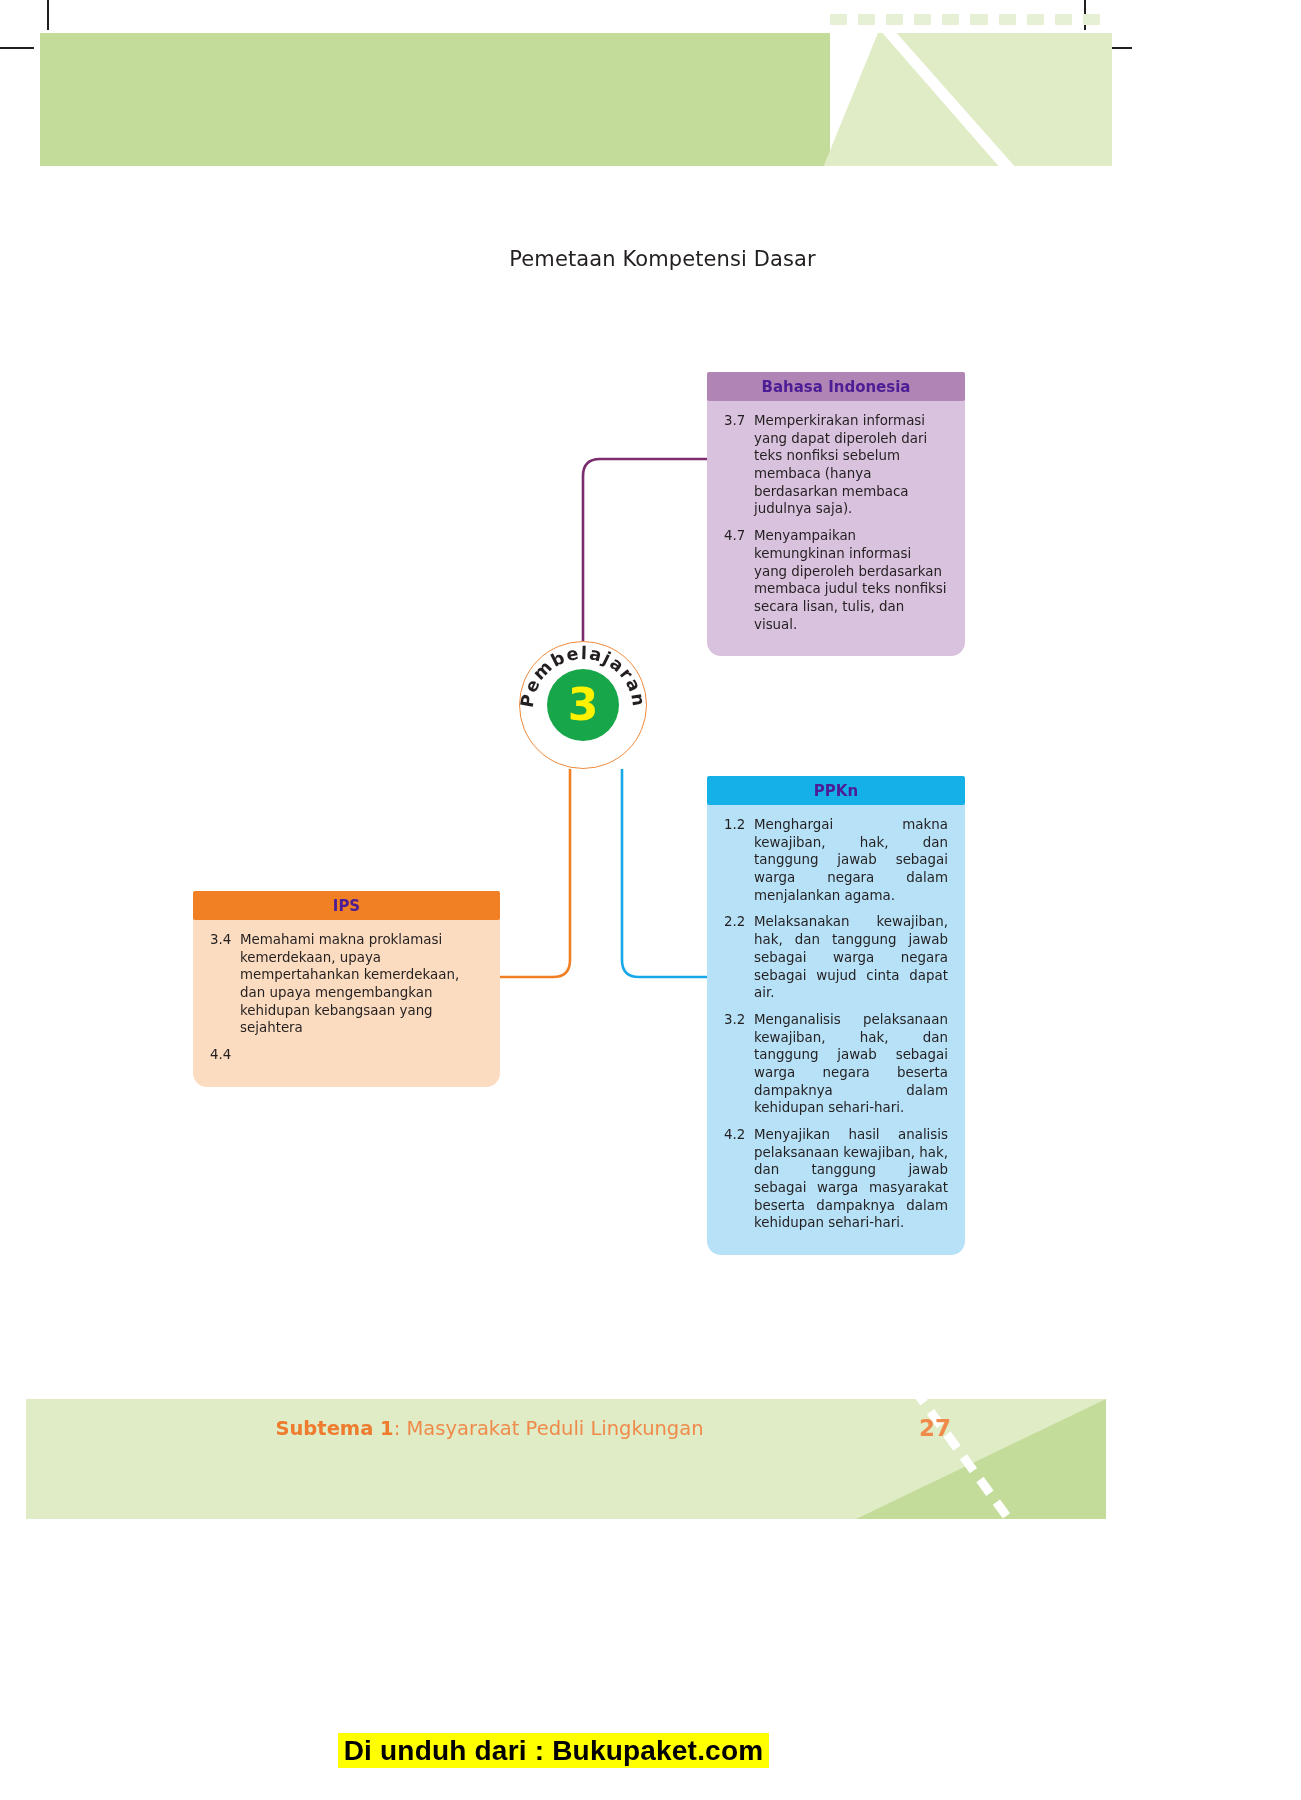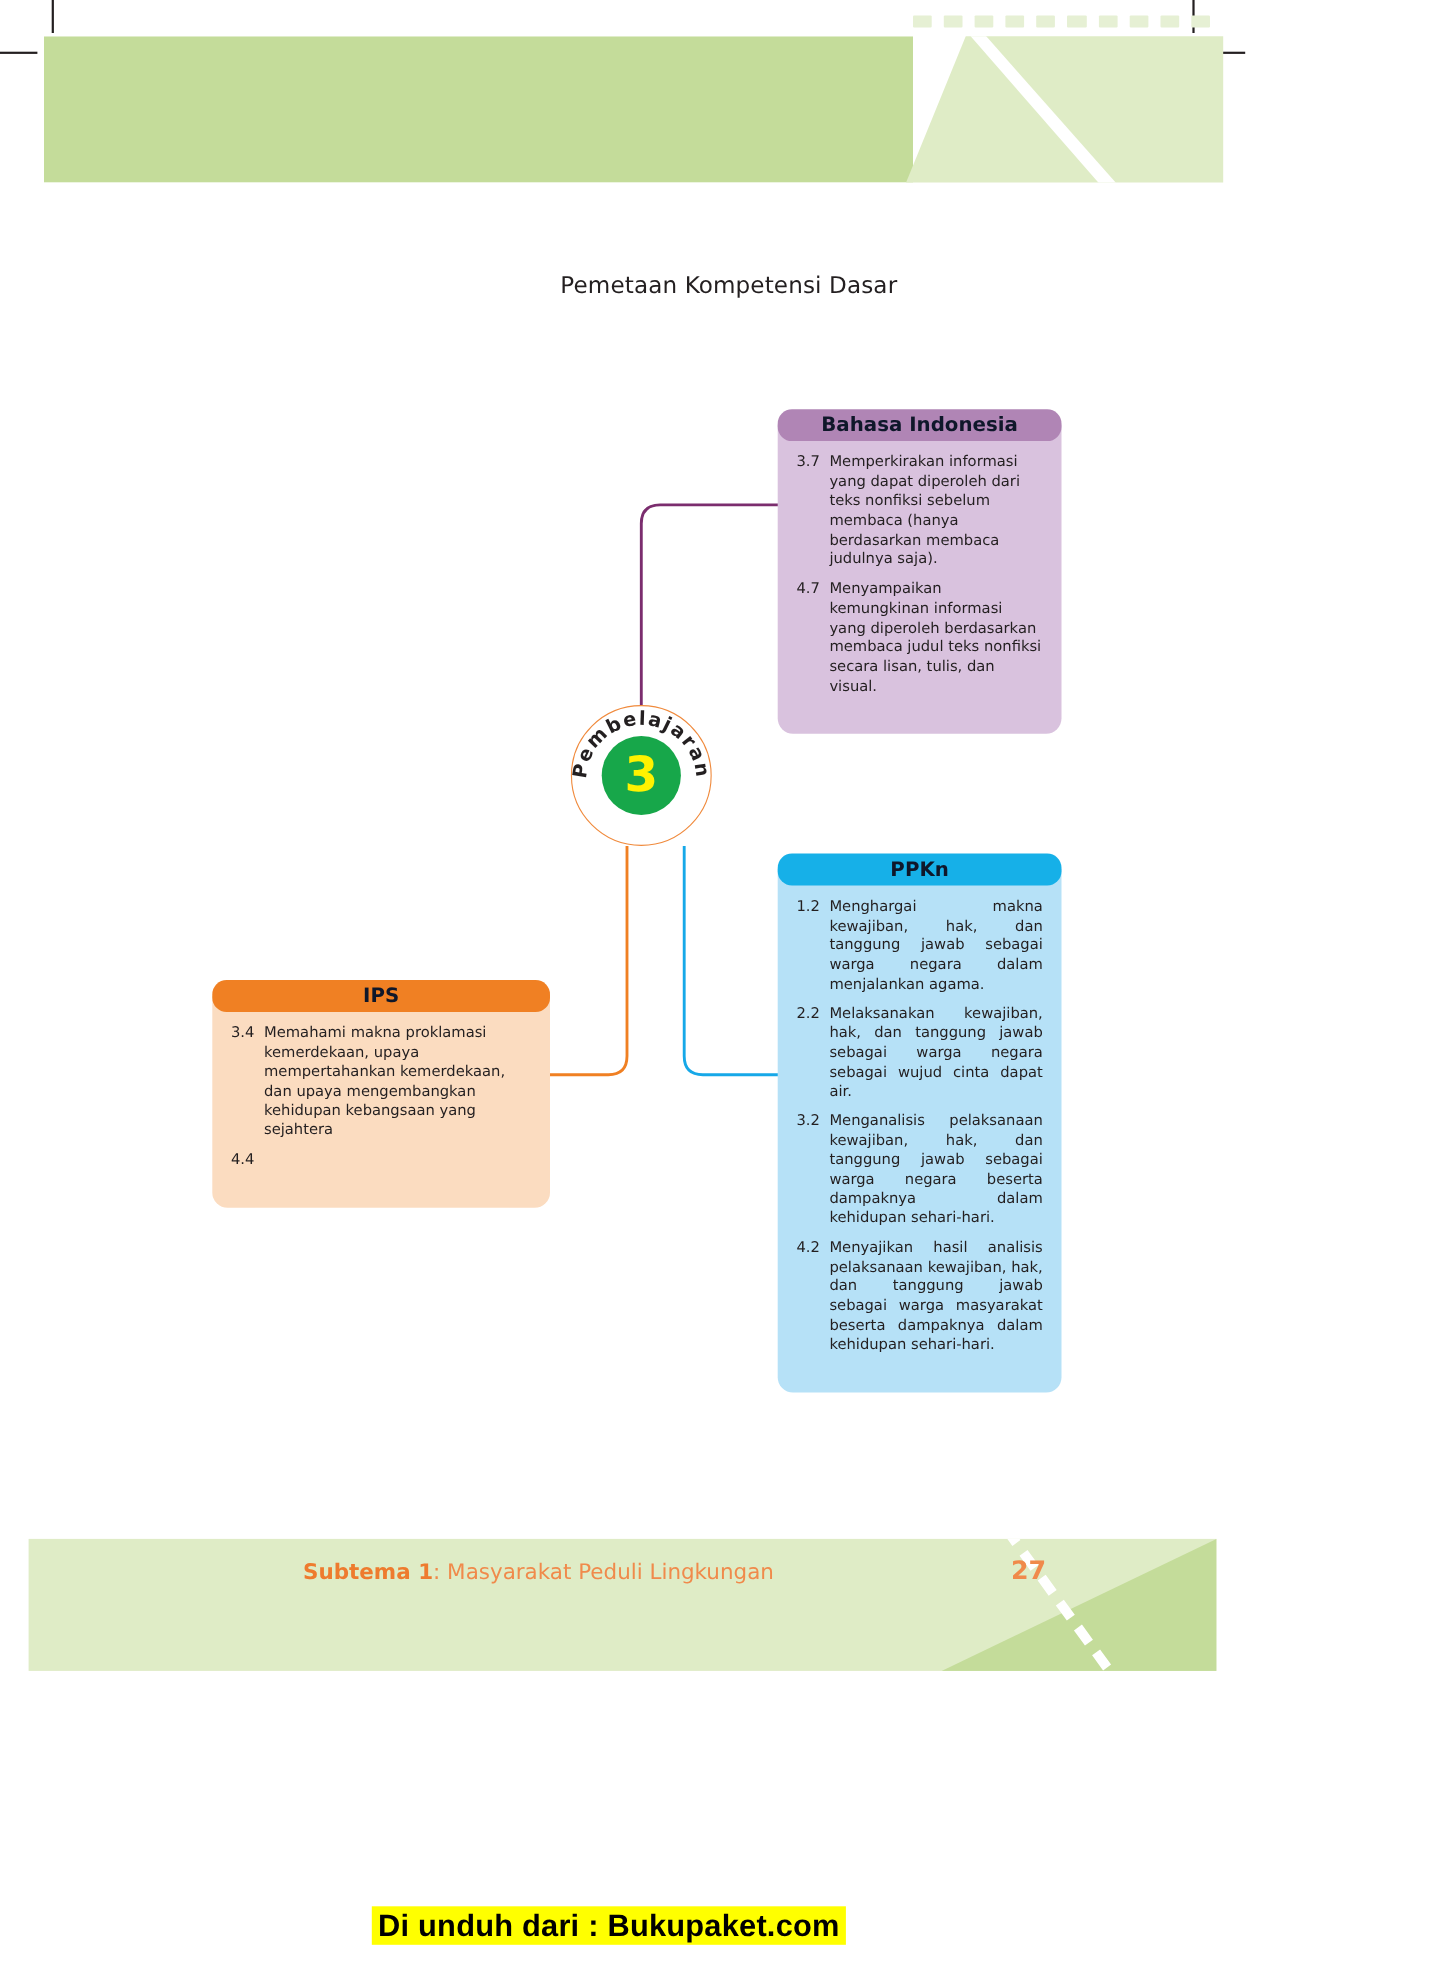--- a/index.html
+++ b/index.html
@@ -119,35 +119,35 @@
   }
 
   
   .card {
     position: absolute;
     border-radius: 14px;
     overflow: visible;
   }
   .card-head {
     position: relative;
-    border-radius: 13px;
+    border-radius: 2px;
     height: 29px;
     display: flex;
     align-items: center;
     justify-content: center;
-    font-size: 18px;
+    font-size: 15px;
     font-weight: bold;
-    color: #0f172a;
+    color: #4c1d95;
     z-index: 2;
     font-family: "DejaVu Sans", sans-serif;
   }
   .card-body {
     position: relative;
     margin-top: -15px;
-    padding: 26px 17px 34px 17px;
+    padding: 26px 17px 23px 17px;
     border-radius: 0 0 14px 14px;
     z-index: 1;
   }
   .kd-row {
     display: flex;
     margin-bottom: 9px;
     font-size: 13.4px;
     line-height: 1.32;
     color: #231f20;
     font-family: "DejaVu Sans", sans-serif;

